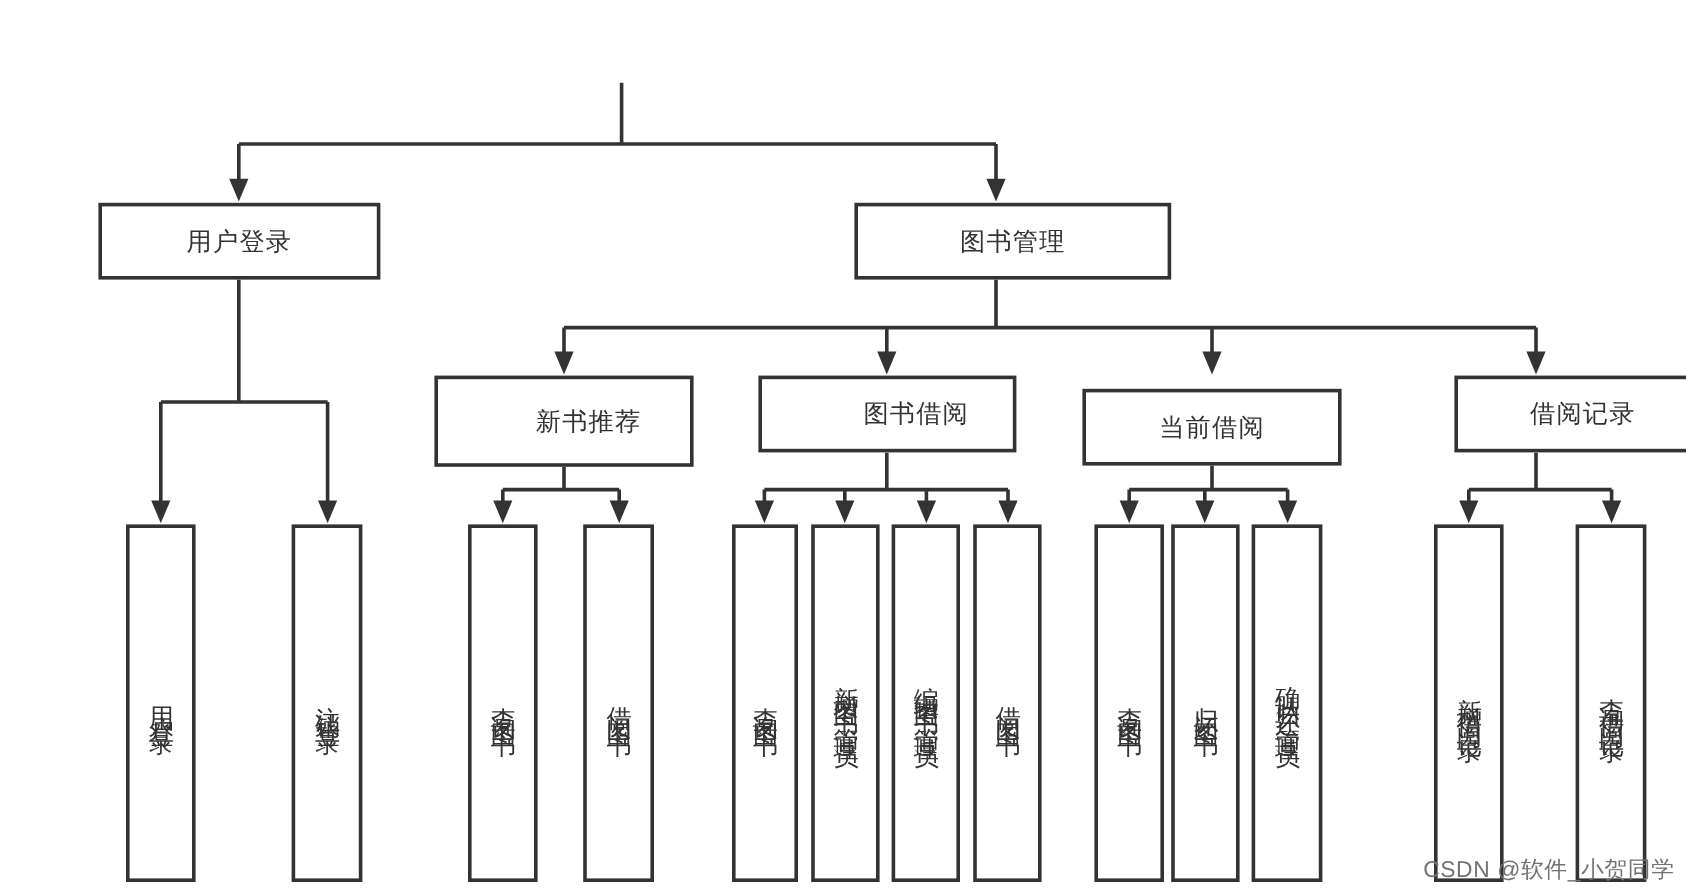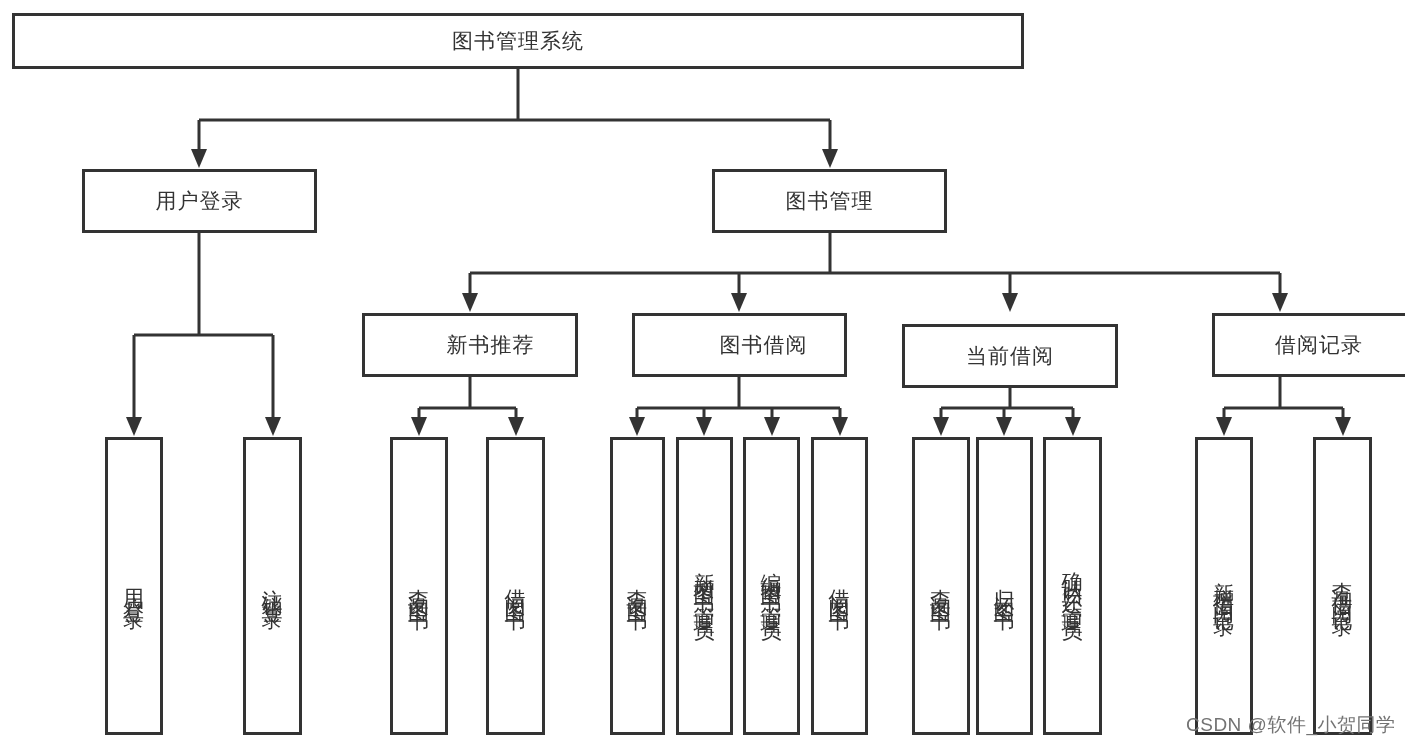--- a/index.html
+++ b/index.html
@@ -32,22 +32,22 @@
   .node.leaf span {
     writing-mode: vertical-rl;
     text-orientation: mixed;
     letter-spacing: 7px;
     line-height: 1;
     font-size: 21px;
   }
   
   .n-root { left: 12px;  top: 13px;  width: 1012px; height: 56px; }
   .n-l2a  { left: 82px;  top: 169px; width: 235px;  height: 64px; }
-  .n-l2b  { left: 712px; top: 169px; width: 235px;  height: 64px; }
-  .n-l3a  { left: 362px; top: 313px; width: 216px;  height: 64px; padding-left: 41px; }
+  .n-l2b  { left: 712px; top: 169px; width: 264px;  height: 64px; }
+  .n-l3a  { left: 362px; top: 313px; width: 216px;  height: 76px; padding-left: 41px; }
   .n-l3b  { left: 632px; top: 313px; width: 215px;  height: 64px; padding-left: 48px; }
   .n-l3c  { left: 902px; top: 324px; width: 216px;  height: 64px; }
   .n-l3d  { left: 1173px;top: 313px; width: 214px;  height: 64px; margin-left: 39px; }
   .leaf   { top: 437px; height: 298px; }
   .n-f1  { left: 105px;  width: 58px; }
   .n-f2  { left: 243px;  width: 59px; }
   .n-f3  { left: 390px;  width: 58px; }
   .n-f4  { left: 486px;  width: 59px; }
   .n-f5  { left: 610px;  width: 55px; }
   .n-f6  { left: 676px;  width: 57px; }
@@ -107,23 +107,20 @@
       <polygon points="764,417 780,417 772,436"></polygon>
       <polygon points="832,417 848,417 840,436"></polygon>
       <polygon points="933,417 949,417 941,436"></polygon>
       <polygon points="996,417 1012,417 1004,436"></polygon>
       <polygon points="1065,417 1081,417 1073,436"></polygon>
       <polygon points="1216,417 1232,417 1224,436"></polygon>
       <polygon points="1335,417 1351,417 1343,436"></polygon>
     </g>
   </svg>
 
-  <div class="node n-root">
-    <span>图书管理系统</span>
-  </div>
 
   <div class="node n-l2a">
     <span>用户登录</span>
   </div>
   <div class="node n-l2b">
     <span>图书管理</span>
   </div>
 
   <div class="node n-l3a">
     <span>新书推荐</span>

